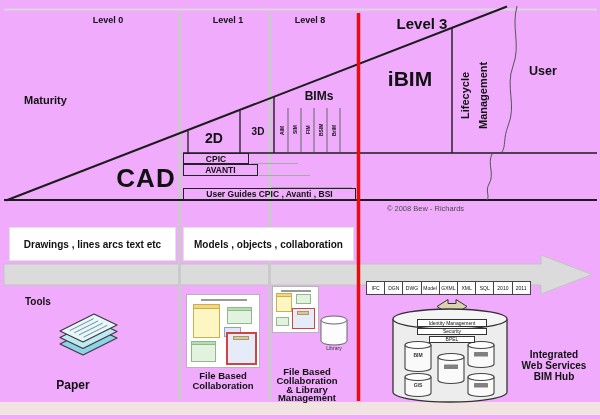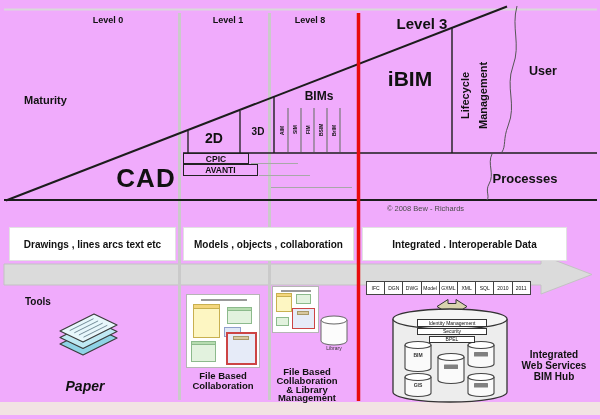--- a/index.html
+++ b/index.html
@@ -111,45 +111,44 @@
   <div class="abs b ctr" style="left:280px;top:15px;width:60px;font-size:9px;">Level 8</div>
   <div class="abs b ctr" style="left:392px;top:15px;width:60px;font-size:15px;">Level 3</div>
 
   <div class="abs b" style="left:24px;top:94px;font-size:11px;">Maturity</div>
   <div class="abs b ctr" style="left:104px;top:163px;width:84px;font-size:26px;letter-spacing:1px;">CAD</div>
   <div class="abs b ctr" style="left:196px;top:130px;width:36px;font-size:14px;">2D</div>
   <div class="abs b ctr" style="left:241px;top:119px;width:34px;font-size:10px;margin-top:7px;">3D</div>
   <div class="abs b ctr" style="left:294px;top:89px;width:50px;font-size:12px;">BIMs</div>
   <div class="abs b ctr" style="left:368px;top:67px;width:84px;font-size:21px;">iBIM</div>
   <div class="abs b ctr" style="left:517px;top:64px;width:52px;font-size:12.5px;">User</div>
-  <div class="abs b ctr" style="left:486px;top:171px;width:78px;font-size:13px;">Processes</div>
 
   <div class="abs vtext b ctr" style="left:274.5px;top:109px;width:14px;height:42px;font-size:5px;line-height:14px;">AIM</div>
   <div class="abs vtext b ctr" style="left:287.5px;top:109px;width:14px;height:42px;font-size:5px;line-height:14px;">SIM</div>
   <div class="abs vtext b ctr" style="left:300.5px;top:109px;width:14px;height:42px;font-size:5px;line-height:14px;">FIM</div>
   <div class="abs vtext b ctr" style="left:313.5px;top:109px;width:14px;height:42px;font-size:5px;line-height:14px;">BSIM</div>
   <div class="abs vtext b ctr" style="left:326.5px;top:109px;width:14px;height:42px;font-size:5px;line-height:14px;">BrIM</div>
 
   <div class="abs vtext b ctr" style="left:456px;top:36px;width:38px;height:118px;font-size:11px;line-height:18px;">
     <div>Lifecycle</div>
     <div>Management</div>
   </div>
 
   <div class="box" style="left:183px;top:153px;width:66px;height:11px;font-size:8.5px;">CPIC</div>
   <div class="box" style="left:183px;top:164px;width:75px;height:11.5px;font-size:8.5px;">AVANTI</div>
+  <div class="box" style="left:183px;top:187.5px;width:173px;height:12.5px;font-size:8.5px;">User Guides CPIC , Avanti , BSI</div>
 
 
   <div class="abs ctr" style="left:358px;top:204px;width:135px;font-size:7.5px;color:#4a4a4a;">©  2008 Bew - Richards</div>
 
   <div class="descbox" style="left:9px;top:227px;width:167px;height:34px;">Drawings ,  lines arcs text etc</div>
   <div class="descbox" style="left:183px;top:227px;width:171px;height:34px;">Models ,  objects ,  collaboration</div>
-  <div class="descbox" style="left:362px;top:227px;width:205px;height:34px;">Integrated .  Interoperable Data</div>
 
   <div class="abs b" style="left:25px;top:296px;font-size:10px;">Tools</div>
-  <div class="abs b ctr" style="left:60px;top:378px;width:50px;font-size:14px;font-style:italic;">Paper</div>
+  <div class="abs b ctr" style="left:48px;top:378px;width:50px;font-size:12px;">Paper</div>
 
   <div class="thumb" style="left:186px;top:294px;width:74px;height:74px;">
     <div class="mini" style="left:14px;top:4px;width:46px;height:1.5px;background:#9a9a9a;"></div>
     <div class="mini" style="left:6px;top:9px;width:27px;height:34px;background:#fdf6c2;border:1px solid #c8b050;"></div>
     <div class="mini" style="left:6px;top:9px;width:27px;height:5px;background:#f4d67c;border:1px solid #c8b050;"></div>
     <div class="mini" style="left:40px;top:12px;width:25px;height:17px;background:#e2f2de;border:1px solid #8cba8c;"></div>
     <div class="mini" style="left:40px;top:12px;width:25px;height:4px;background:#b6dcb0;border:1px solid #8cba8c;"></div>
     <div class="mini" style="left:37px;top:32px;width:17px;height:10px;background:#e0e8f6;border:1px solid #90a0cc;"></div>
     <div class="mini" style="left:4px;top:46px;width:25px;height:21px;background:#e2f2de;border:1px solid #8cba8c;"></div>
     <div class="mini" style="left:4px;top:46px;width:25px;height:4px;background:#b6dcb0;border:1px solid #8cba8c;"></div>

